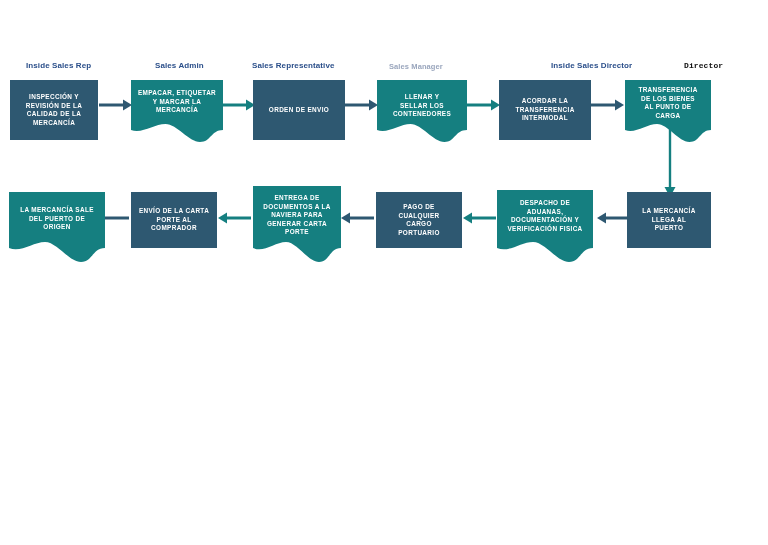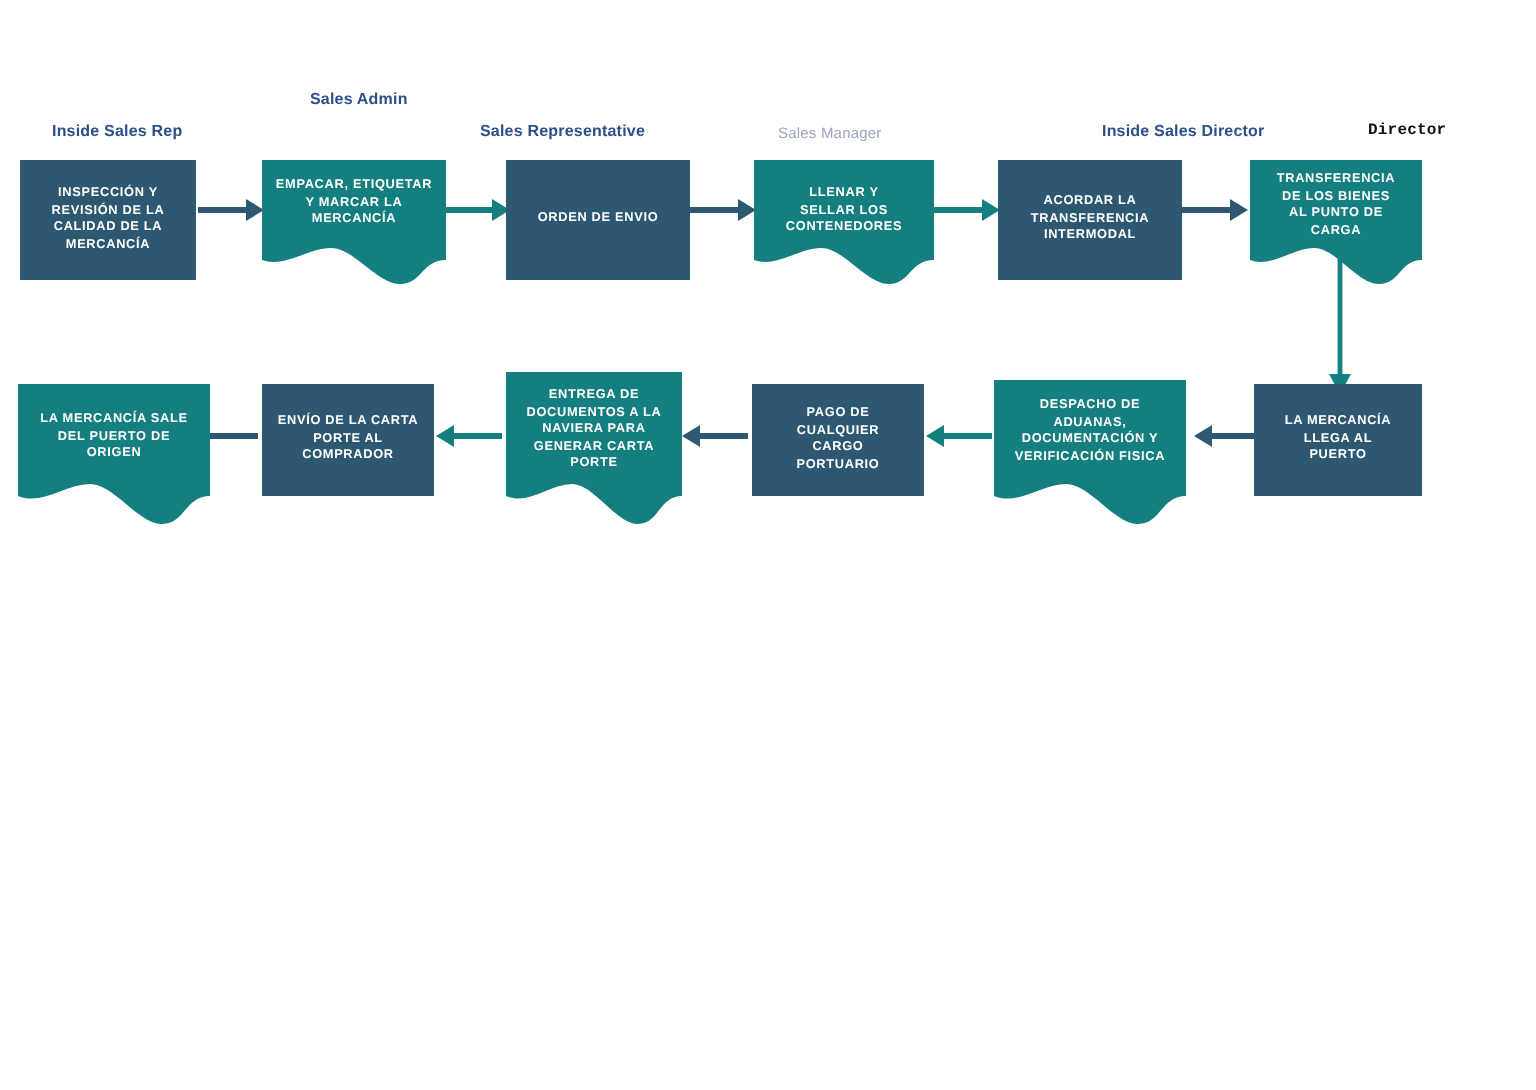--- a/index.html
+++ b/index.html
@@ -27,21 +27,21 @@
   .role-header {
     position: absolute;
     font-size: 8px;
     font-weight: bold;
     letter-spacing: 0.1px;
     white-space: nowrap;
     line-height: 11px;
     color: #2b4f8a;
   }
   .role-header.muted {
-    font-weight: normal;
+    font-weight: bold;
     color: #9aa6bd;
     font-size: 7.5px;
   }
   .role-header.dark {
     color: #111111;
   }
 
   
   .node {
     position: absolute;
@@ -94,22 +94,22 @@
     position: absolute;
   }
   .conn svg { display: block; overflow: visible; }
 </style>
 </head>
 <body>
 
 <div id="canvas">
 
   <div class="role-header" style="left:26px;  top:60px;">Inside Sales Rep</div>
-  <div class="role-header" style="left:155px; top:44px;">Sales Admin</div>
-  <div class="role-header" style="left:240px; top:60px;">Sales Representative</div>
+  <div class="role-header" style="left:155px; top:60px;">Sales Admin</div>
+  <div class="role-header" style="left:252px; top:60px;">Sales Representative</div>
   <div class="role-header muted" style="left:389px; top:61px;">Sales Manager</div>
   <div class="role-header" style="left:551px; top:60px;">Inside Sales Director</div>
   <div class="role-header dark" style="left:684px; top:60px;font-family:Liberation Mono, monospace;">Director</div>
 
   <div class="conn" style="left:99px; top:98px; width:34px; height:14px;">
     <svg width="34" height="14" viewBox="0 0 34 14">
       <path d="M0,7 L25,7" stroke="#2e5871" stroke-width="3" fill="none"></path>
       <path d="M24,1.5 L33,7 L24,12.5 Z" fill="#2e5871"></path>
     </svg>
   </div>

